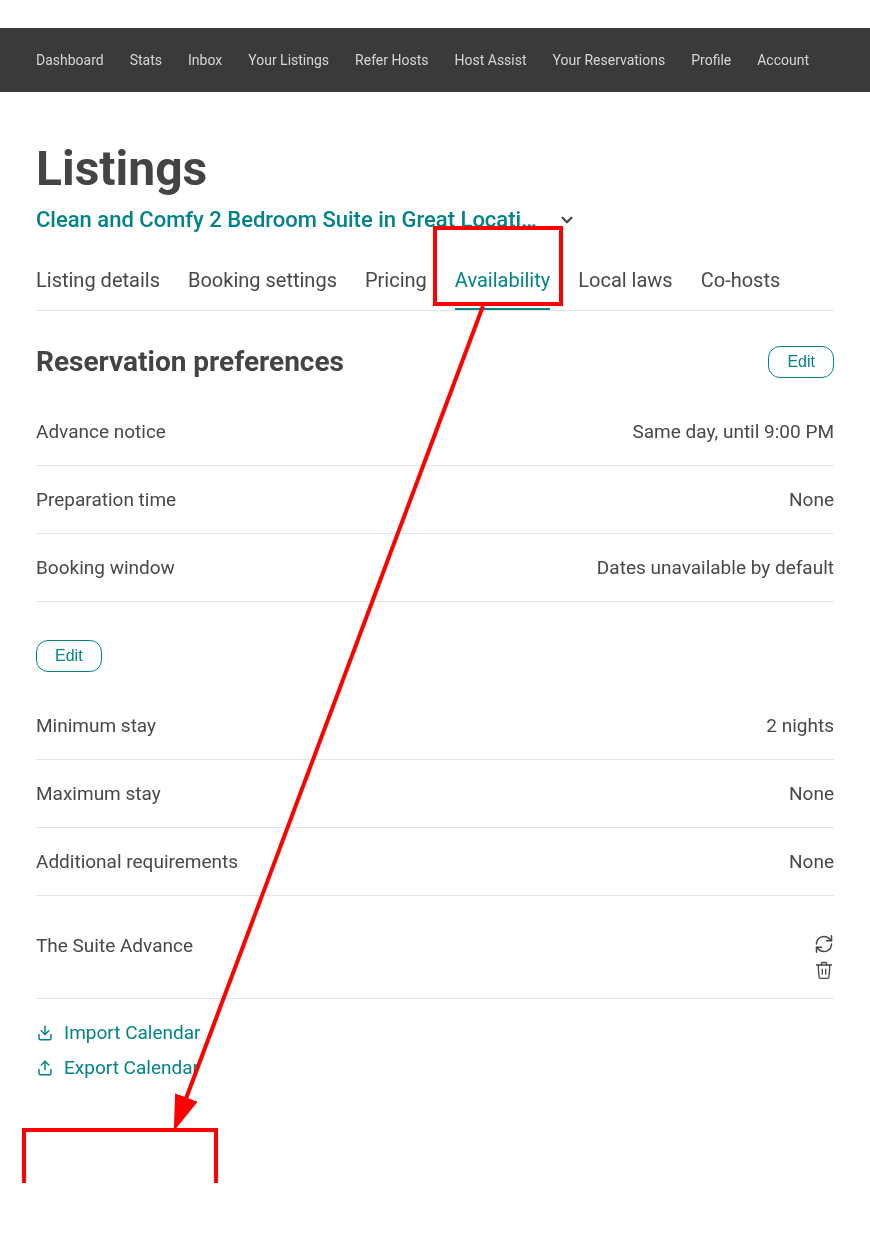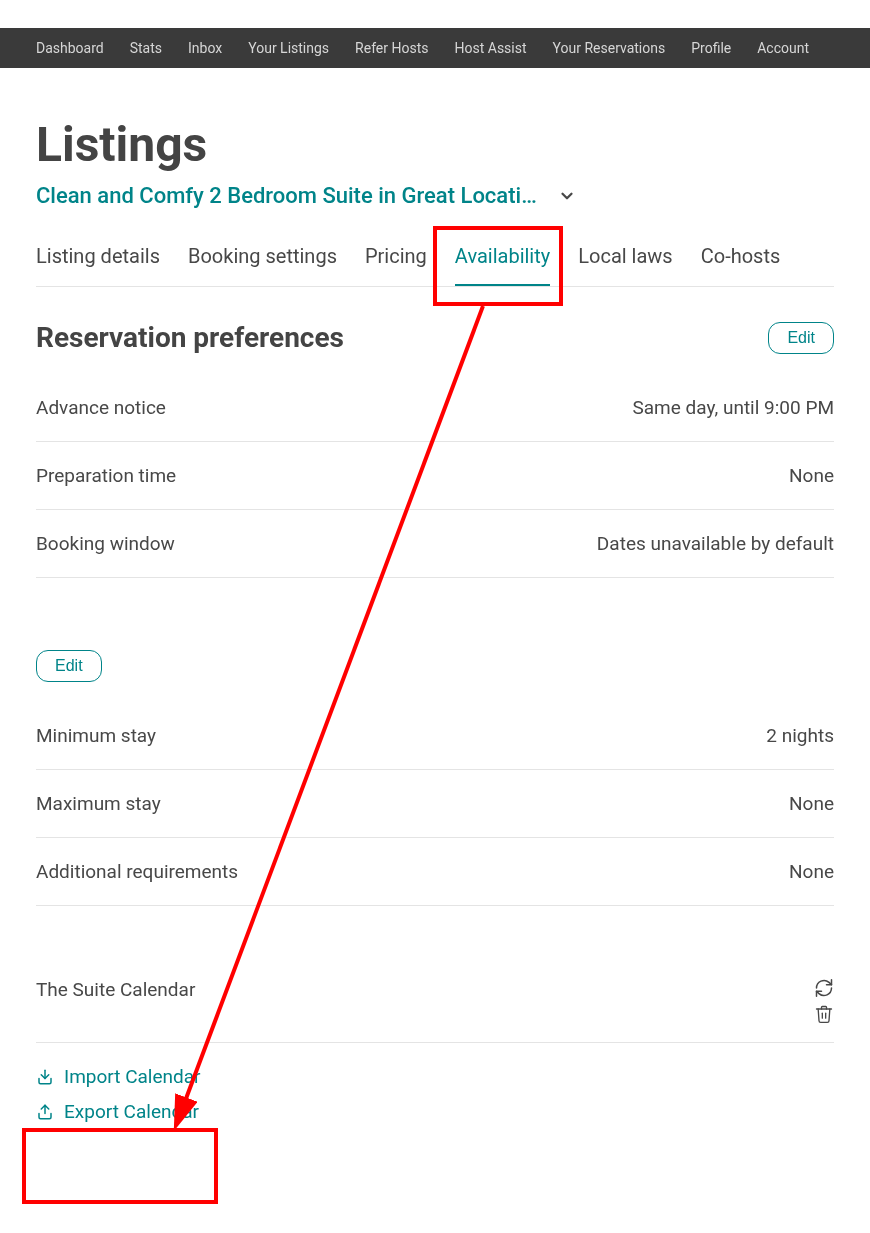--- a/index.html
+++ b/index.html
@@ -8,21 +8,21 @@
       color: #484848;
       background: #fff;
       width: 870px;
       position: relative;
     }
     
     .topnav {
       background: #3a3a3a;
       display: flex;
       gap: 26px;
-      padding: 12px 36px;
+      padding: 24px 36px;
       font-size: 14px;
       color: #d6d6d6;
       margin-top: 28px;
     }
     .topnav span { cursor: pointer; }
     
     .page { padding: 48px 36px 60px 36px; }
     h1.page-title {
       font-size: 48px;
       font-weight: 700;
@@ -49,21 +49,21 @@
       font-size: 20px;
       color: #484848;
       padding-bottom: 16px;
       cursor: pointer;
       position: relative;
     }
     .tab.active {
       color: #008489;
       border-bottom: 2px solid #008489;
     }
-    .section { margin-bottom: 72px; }
+    .section { margin-bottom: 38px; }
     .section-head {
       display: flex;
       justify-content: space-between;
       align-items: center;
       margin-bottom: 20px;
     }
     .section-head h2 {
       font-size: 28px;
       font-weight: 700;
       color: #444;
@@ -186,21 +186,21 @@
     </div>
     <div class="row">
       <span>Additional requirements</span>
       <span class="value">None</span>
     </div>
   </div>
 
   
   <div class="section">
     <div class="cal-row">
-      <span>The Suite Calendar</span>
+      <span>The Suite Advance</span>
       <div class="cal-actions">
         <svg class="icon-btn" viewBox="0 0 24 24" fill="none" stroke="currentColor" stroke-width="1.8" stroke-linecap="round" stroke-linejoin="round">
             <path d="M21 2v6h-6"></path>
             <path d="M3 12a9 9 0 0 1 15-6.7L21 8"></path>
             <path d="M3 22v-6h6"></path>
             <path d="M21 12a9 9 0 0 1-15 6.7L3 16"></path>
           </svg>
         <svg class="icon-btn" viewBox="0 0 24 24" fill="none" stroke="currentColor" stroke-width="1.6" stroke-linecap="round" stroke-linejoin="round">
             <polyline points="3 6 5 6 21 6"></polyline>
             <path d="M19 6l-1 14a2 2 0 0 1-2 2H8a2 2 0 0 1-2-2L5 6"></path>

